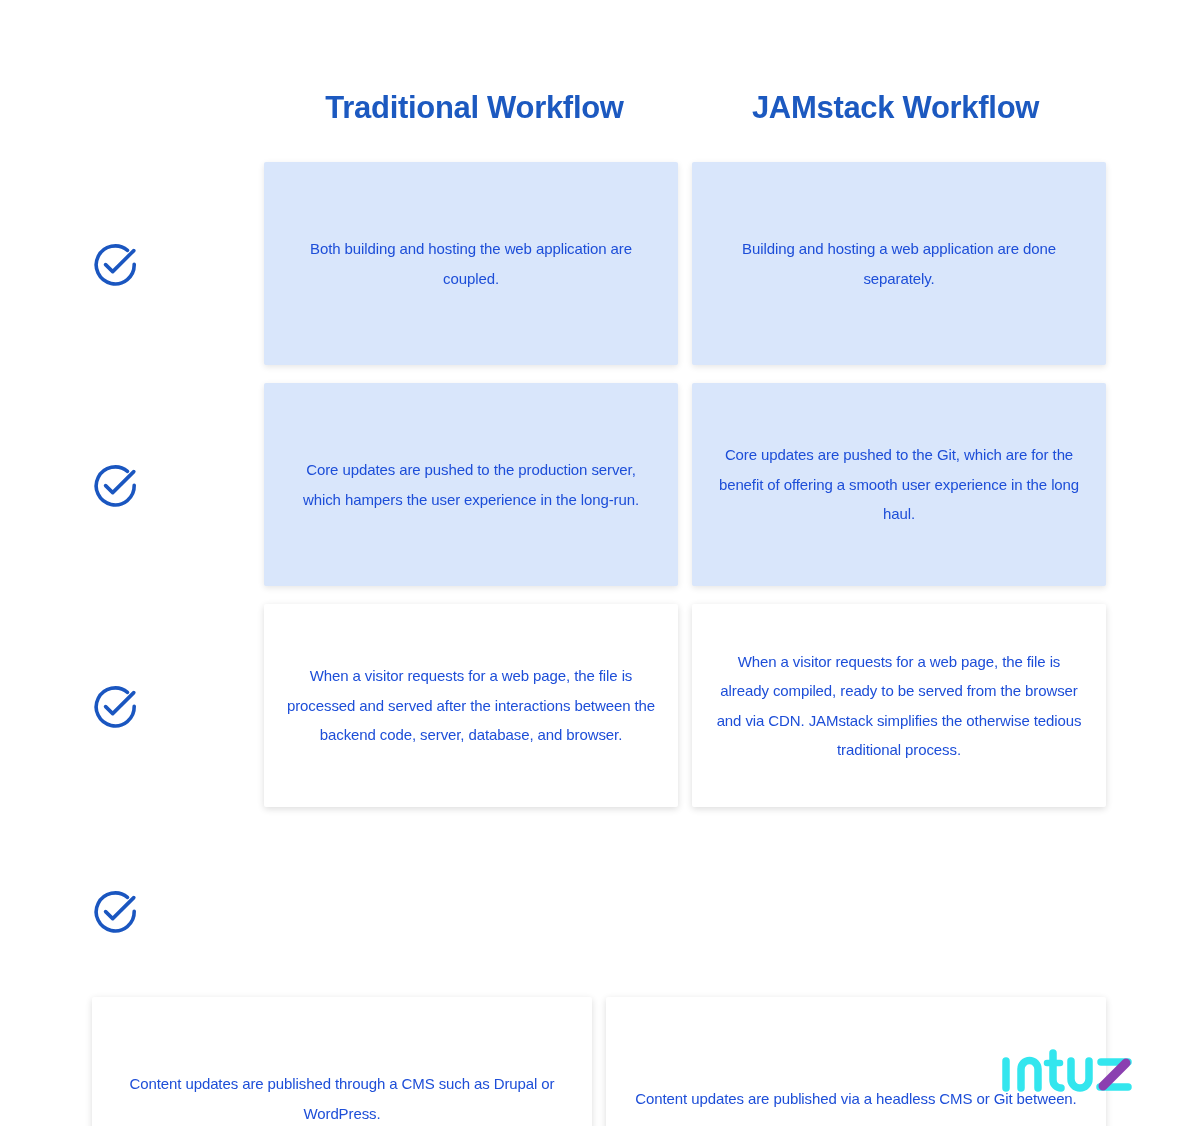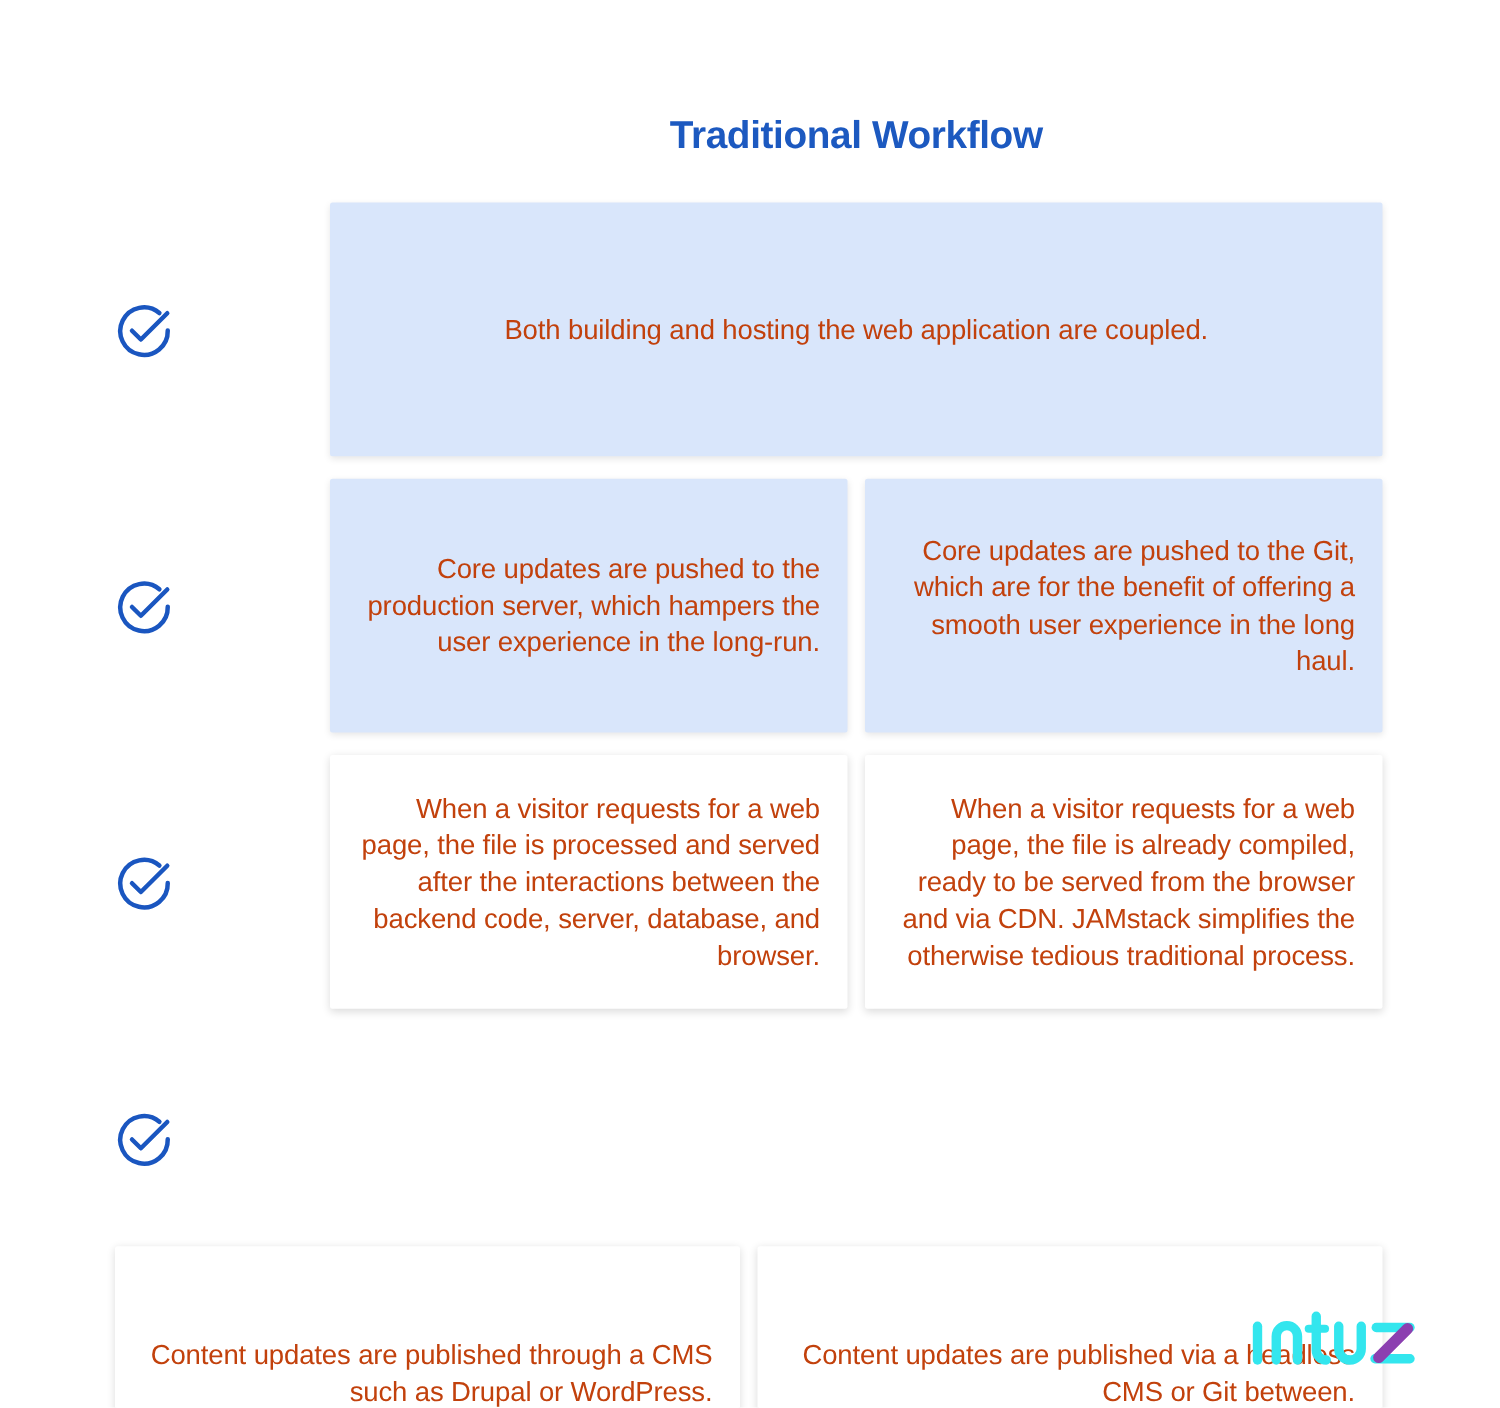--- a/index.html
+++ b/index.html
@@ -91,24 +91,24 @@
   .cell.tinted {
     background: #d9e6fb;
     box-shadow: 0 2px 6px rgba(0,0,0,0.10);
   }
   .cell.plain {
     background: #ffffff;
     box-shadow: 0 2px 7px rgba(0,0,0,0.14);
   }
   .cell-text {
     font-family: "Liberation Sans", sans-serif;
-    font-size: 22px;
+    font-size: 15px;
     line-height: 29.5px;
-    color: #c2410c;
-    text-align: right;
+    color: #1d4ed8;
+    text-align: center;
     margin: 0;
     letter-spacing: -0.1px;
   }
 
   
   .row-1 .cell { height: 203px; }
   .row-2 .cell { height: 203px; }
   .row-3 .cell { height: 203px; }
   .row-4 .cell { height: 203px; }
 
@@ -123,34 +123,40 @@
 </style>
 </head>
 <body>
 
 <div class="infographic">
 
   <div class="header-row">
     <div class="header-cell">
       <span class="header-title">Traditional Workflow</span>
     </div>
+    <div class="header-cell">
+      <span class="header-title">JAMstack Workflow</span>
+    </div>
   </div>
 
   <div class="grid">
 
     <div class="row row-1">
       <div class="icon-col">
         <svg class="check-icon" viewBox="0 0 48 48">
           <path d="M35.5 10.4 A19 19 0 1 0 42.2 24.4" fill="none" stroke="#1a56c0" stroke-width="3.6" stroke-linecap="round"></path>
           <path d="M13.6 24.6 L20.7 31.6 L41.8 10.6" fill="none" stroke="#1a56c0" stroke-width="3.6" stroke-linecap="round" stroke-linejoin="round"></path>
         </svg>
       </div>
       <div class="cells">
         <div class="cell tinted">
           <p class="cell-text">Both building and hosting the web application are coupled.</p>
+        </div>
+        <div class="cell tinted">
+          <p class="cell-text">Building and hosting a web application are done separately.</p>
         </div>
       </div>
     </div>
 
     <div class="row row-3">
       <div class="icon-col">
         <svg class="check-icon" viewBox="0 0 48 48">
           <path d="M35.5 10.4 A19 19 0 1 0 42.2 24.4" fill="none" stroke="#1a56c0" stroke-width="3.6" stroke-linecap="round"></path>
           <path d="M13.6 24.6 L20.7 31.6 L41.8 10.6" fill="none" stroke="#1a56c0" stroke-width="3.6" stroke-linecap="round" stroke-linejoin="round"></path>
         </svg>

